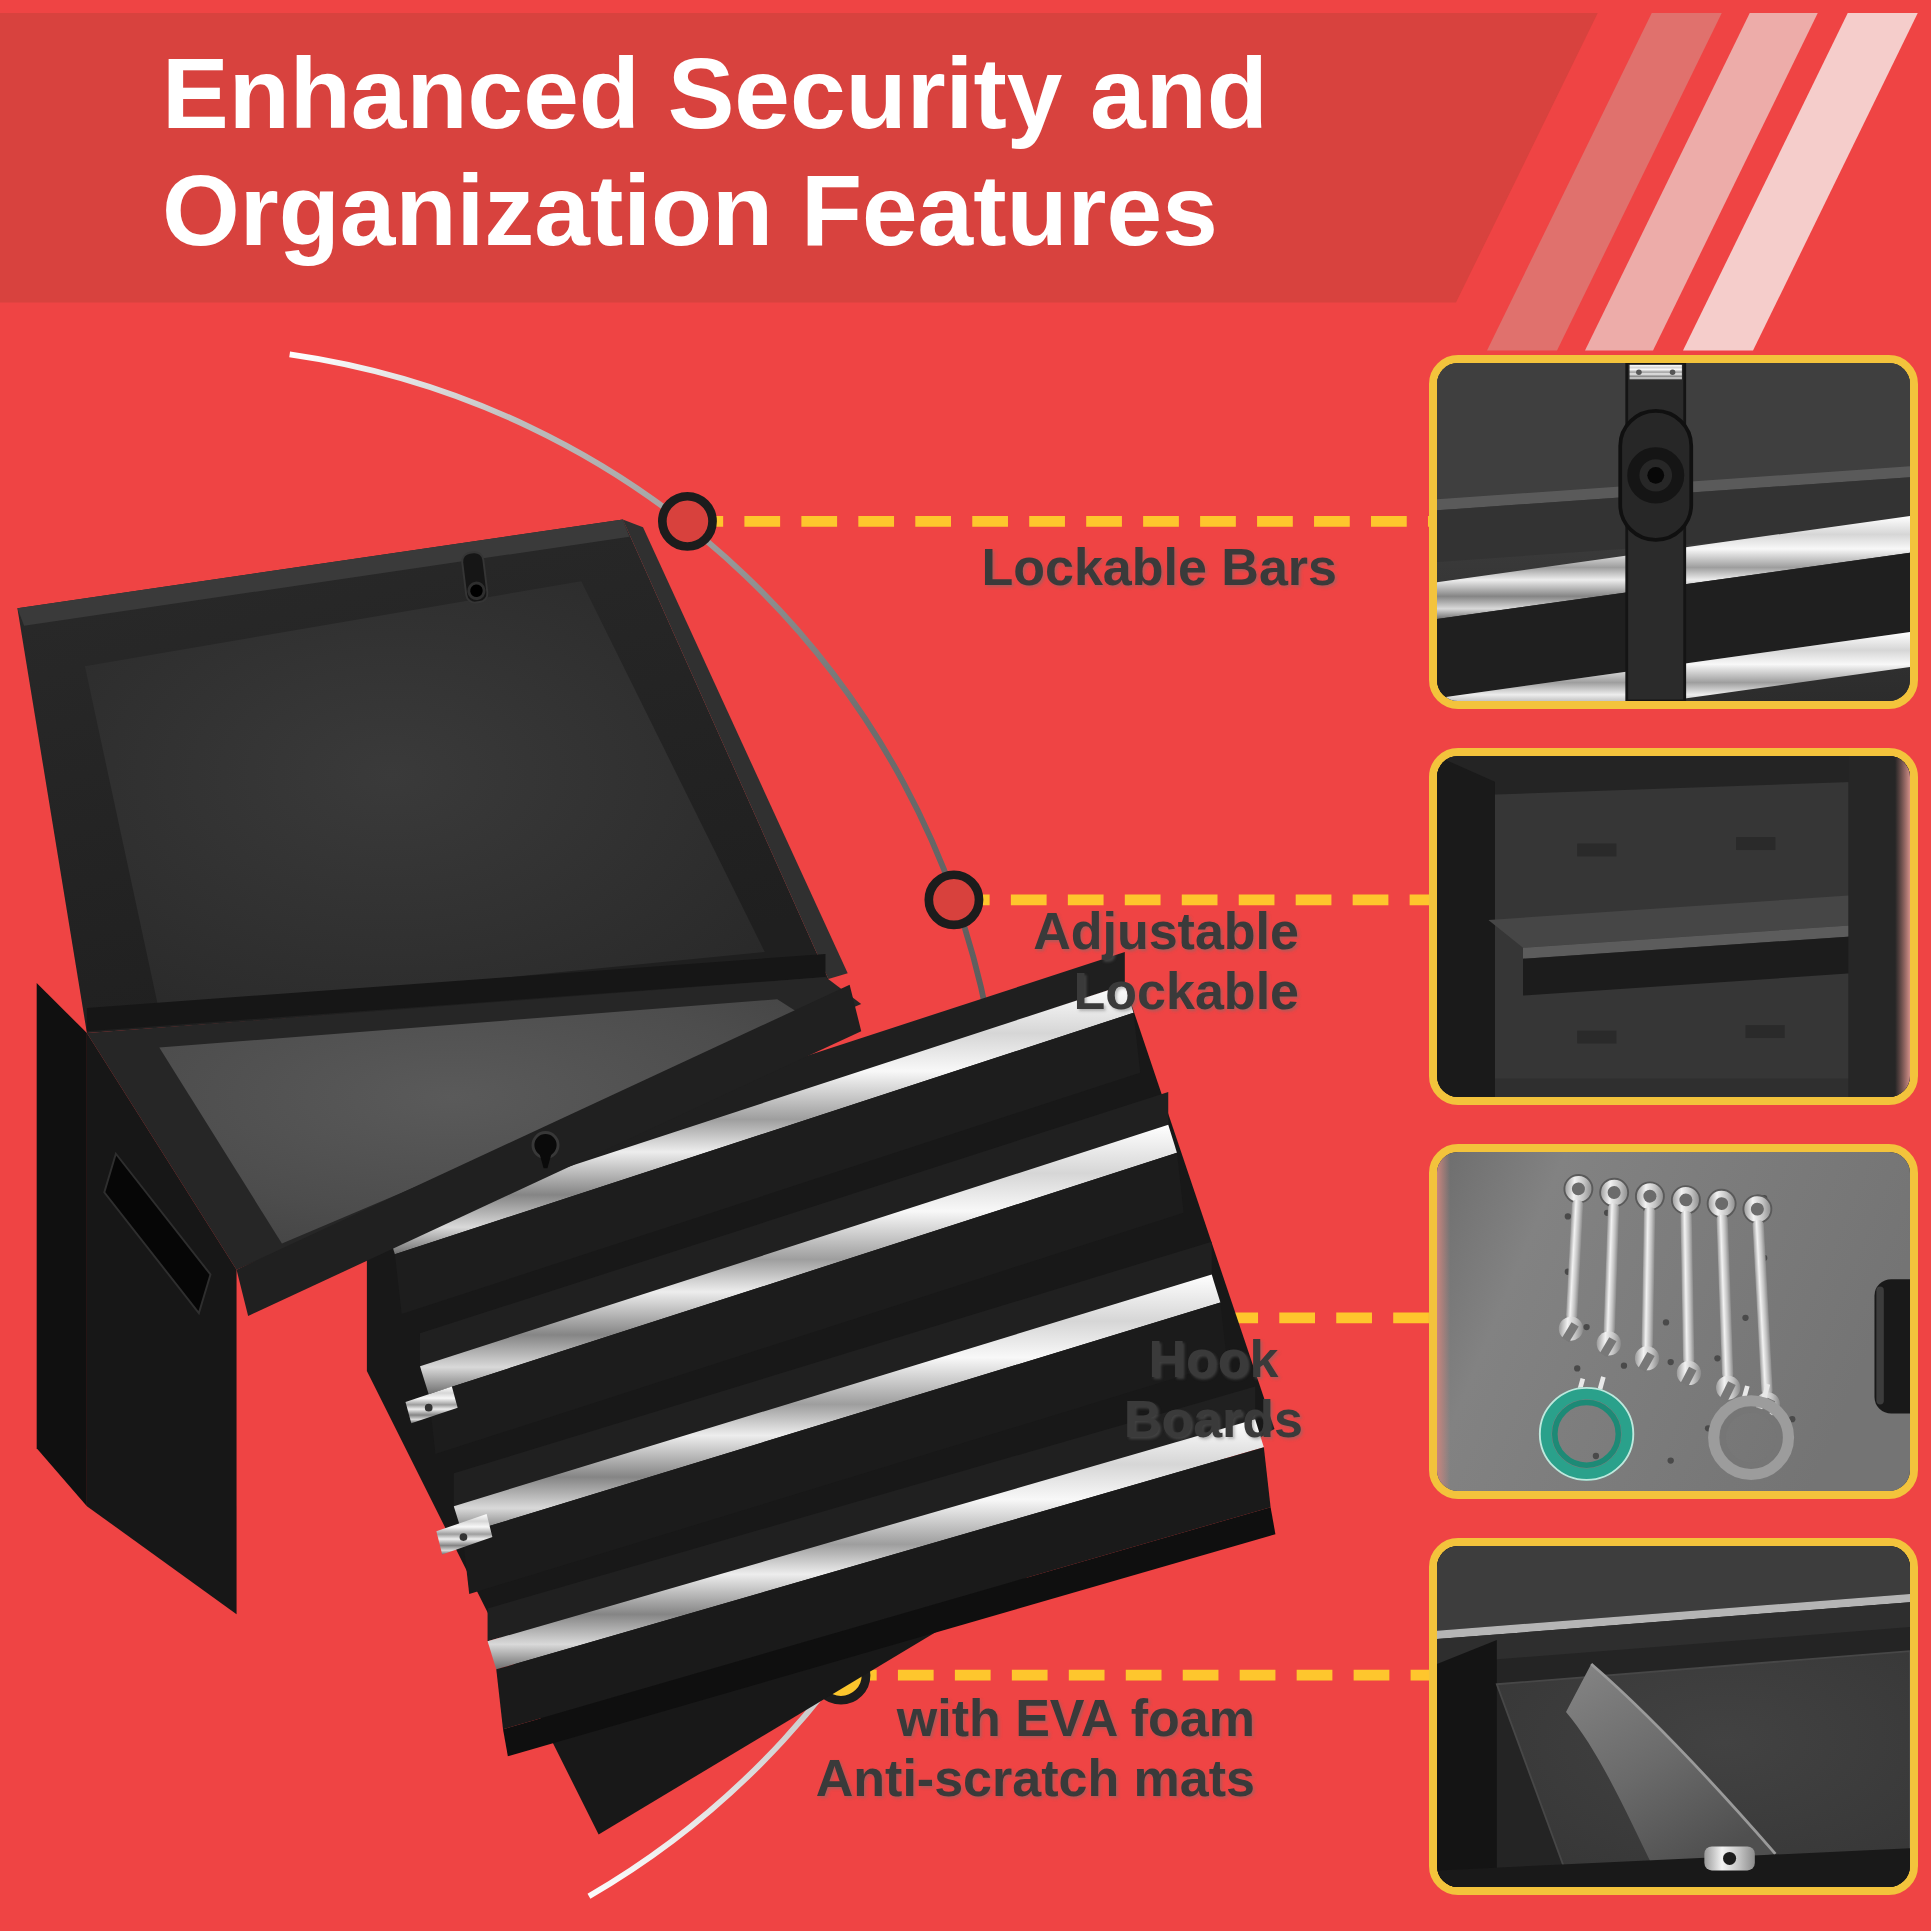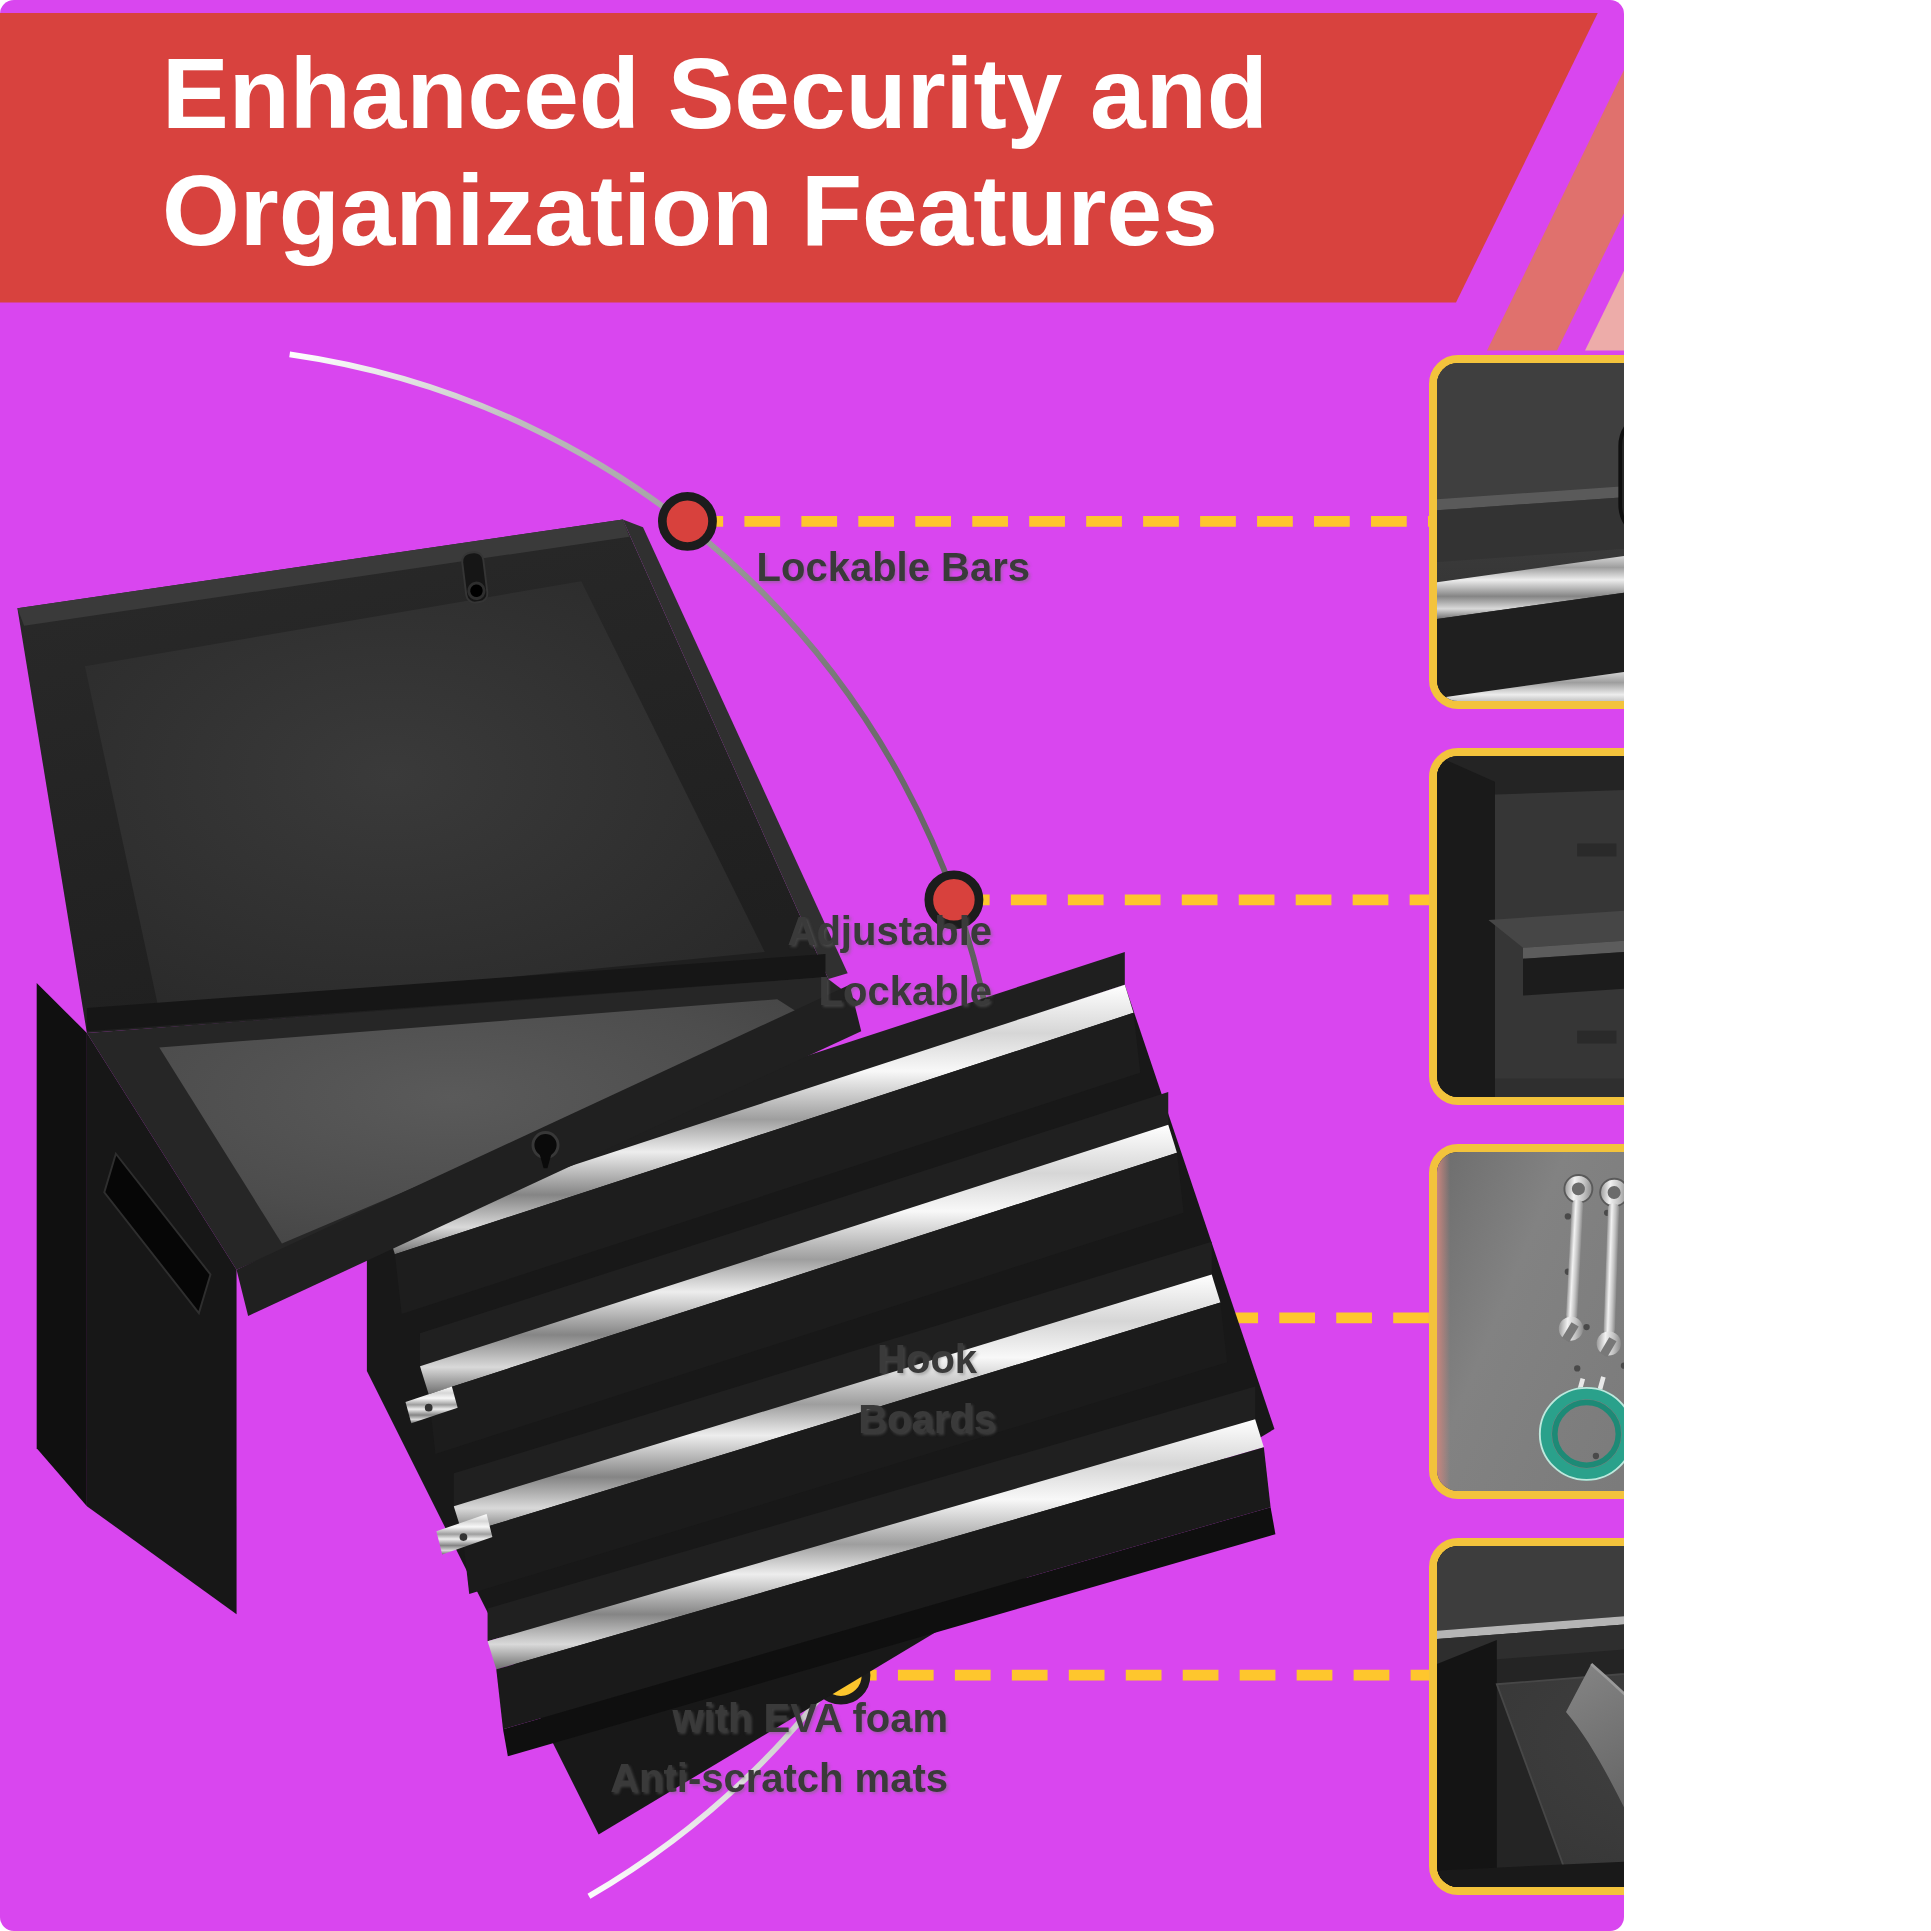--- a/index.html
+++ b/index.html
@@ -1,19 +1,18 @@
 <!DOCTYPE html>
 <html><head>
 <meta charset="utf-8">
 <style>
   html,body{margin:0;padding:0;background:#fff;}
   .canvas{
-    position:relative;width:1624px;height:1931px;background:#d946ef;overflow:hidden;
+    position:relative;width:1931px;height:1931px;background:#ef4444;overflow:hidden;
     font-family:"Liberation Sans", sans-serif;
-    border-radius:14px;
   }
   
   .banner{
     position:absolute;left:0;top:12.6px;width:1598px;height:290px;
     background:#d8423e;
     clip-path:polygon(0 0,100% 0,calc(100% - 142px) 100%,0 100%);
   }
   .headline{
     position:absolute;left:162px;top:35px;
     color:#ffffff;font-weight:bold;font-size:100px;line-height:117px;
@@ -24,21 +23,21 @@
   .s1{left:1487px;}
   .s2{left:1585px;}
   .s3{left:1683px;}
   .s1 .fill{background:#e0716d;clip-path:polygon(165px 0,235px 0,70px 100%,0 100%);}
   .s2 .fill{background:#edaca9;clip-path:polygon(165px 0,233px 0,68px 100%,0 100%);}
   .s3 .fill{background:#f5cdcb;clip-path:polygon(165px 0,235px 0,70px 100%,0 100%);}
   
   .vector-layer{position:absolute;left:0;top:0;width:1931px;height:1931px;}
   
   .feature-label{
-    position:absolute;color:#3a3a3a;font-weight:bold;font-size:40px;line-height:60px;
+    position:absolute;color:#3a3a3a;font-weight:bold;font-size:52px;line-height:60px;
     text-align:right;white-space:nowrap;
     text-shadow:1.9px 1.9px 2.9px rgba(110,110,110,.45);
   }
   .fl1{right:594px;top:537px;}
   .fl2{right:632px;top:901px;}
   .fl3{right:628px;top:1329px;text-align:center;}
   .fl4{right:676px;top:1688px;}
   
   .thumb{
     position:absolute;left:1429px;width:489px;

